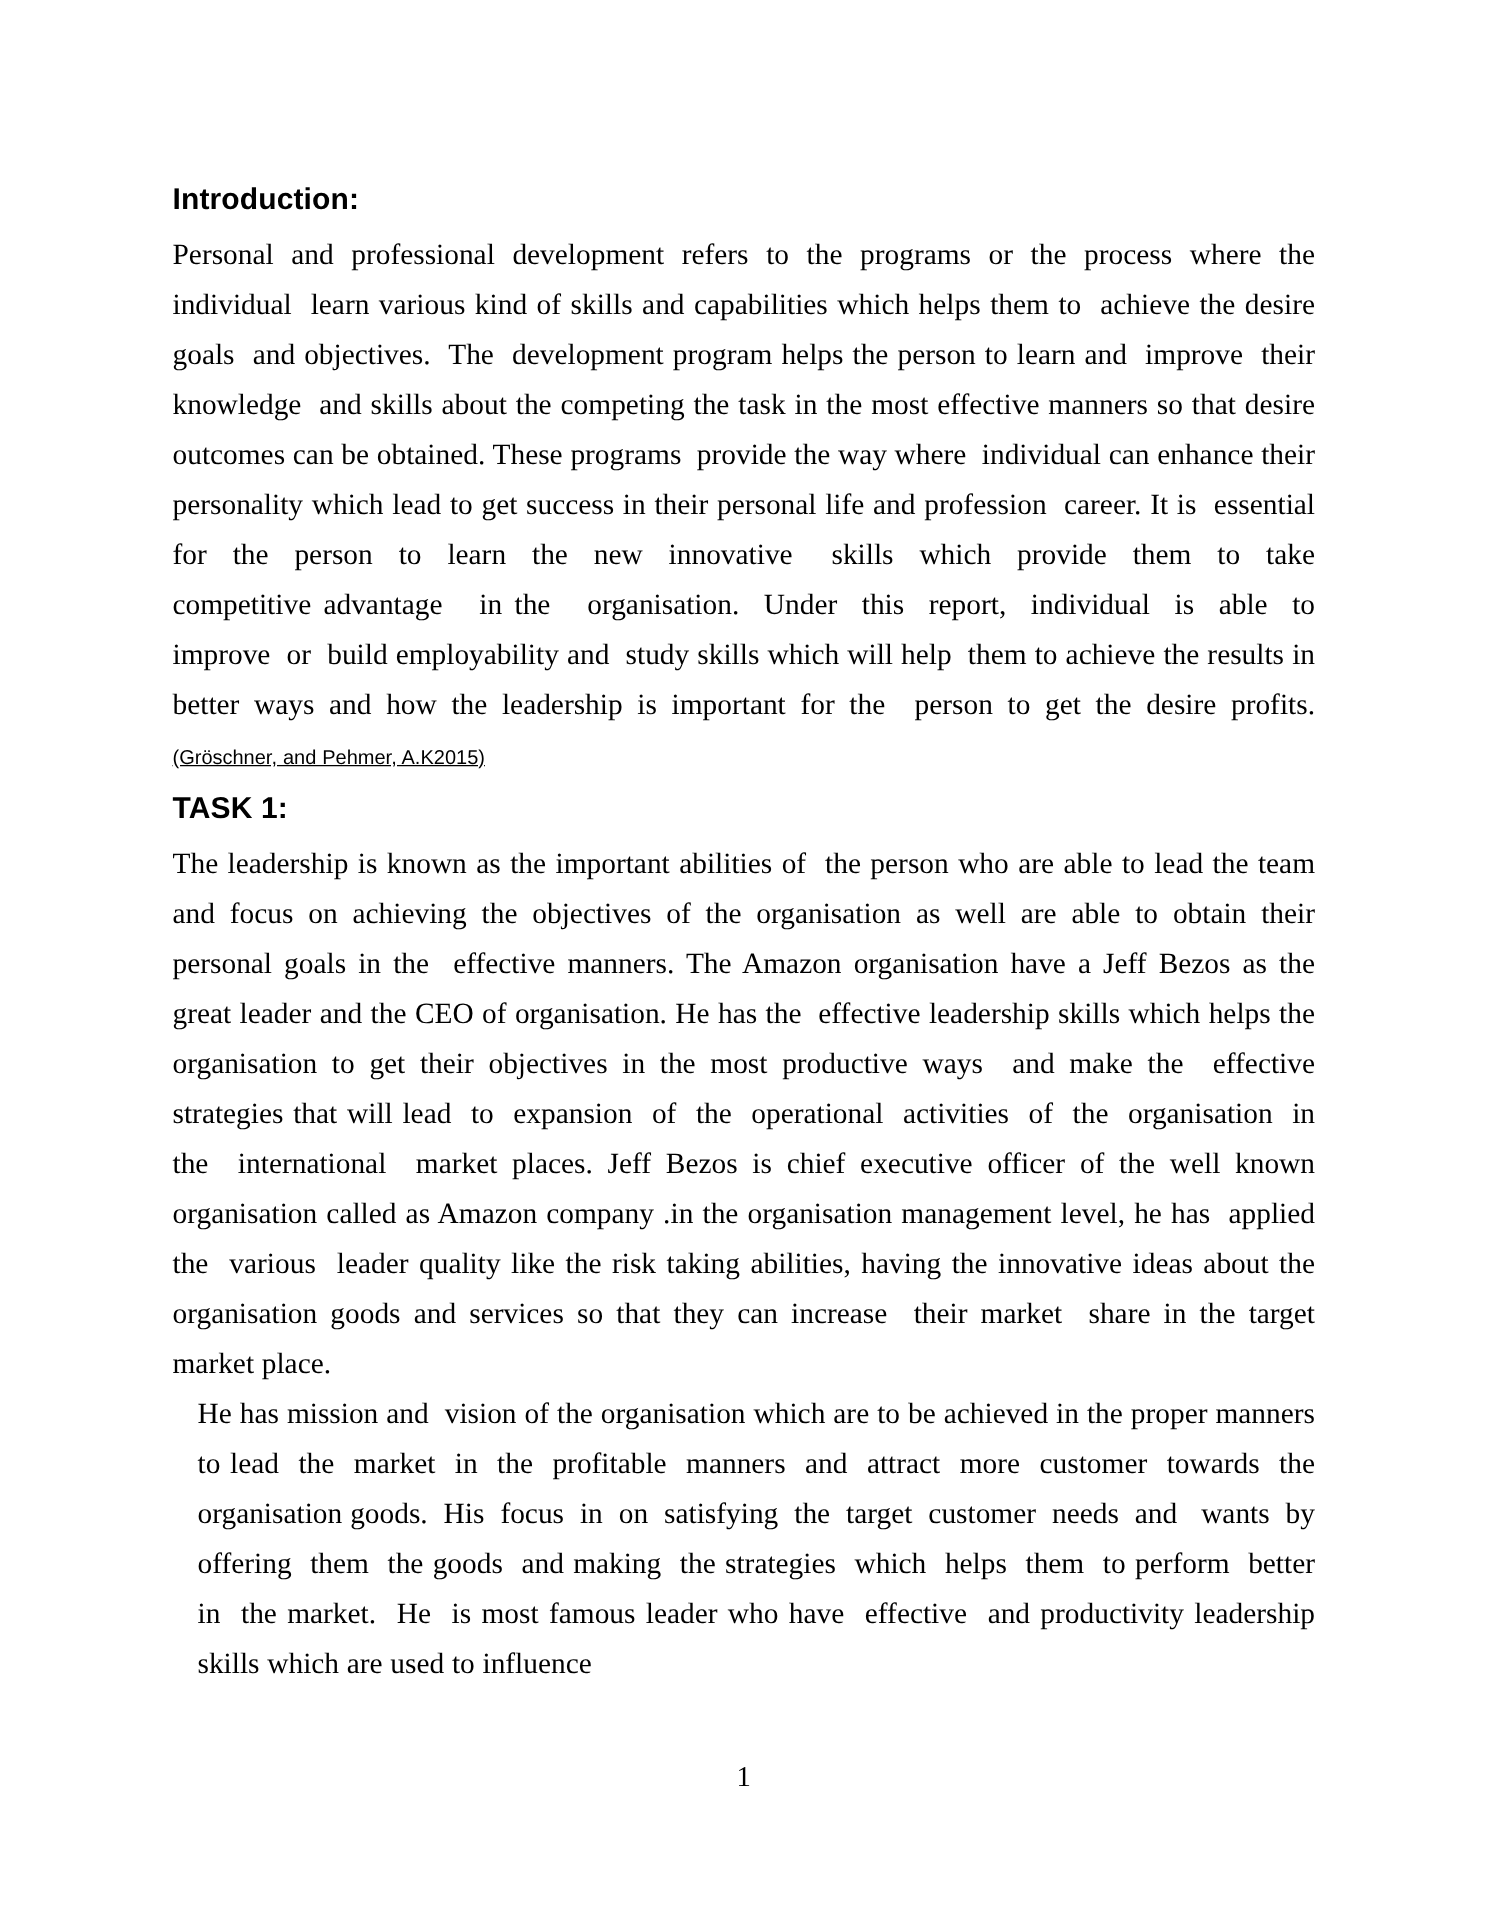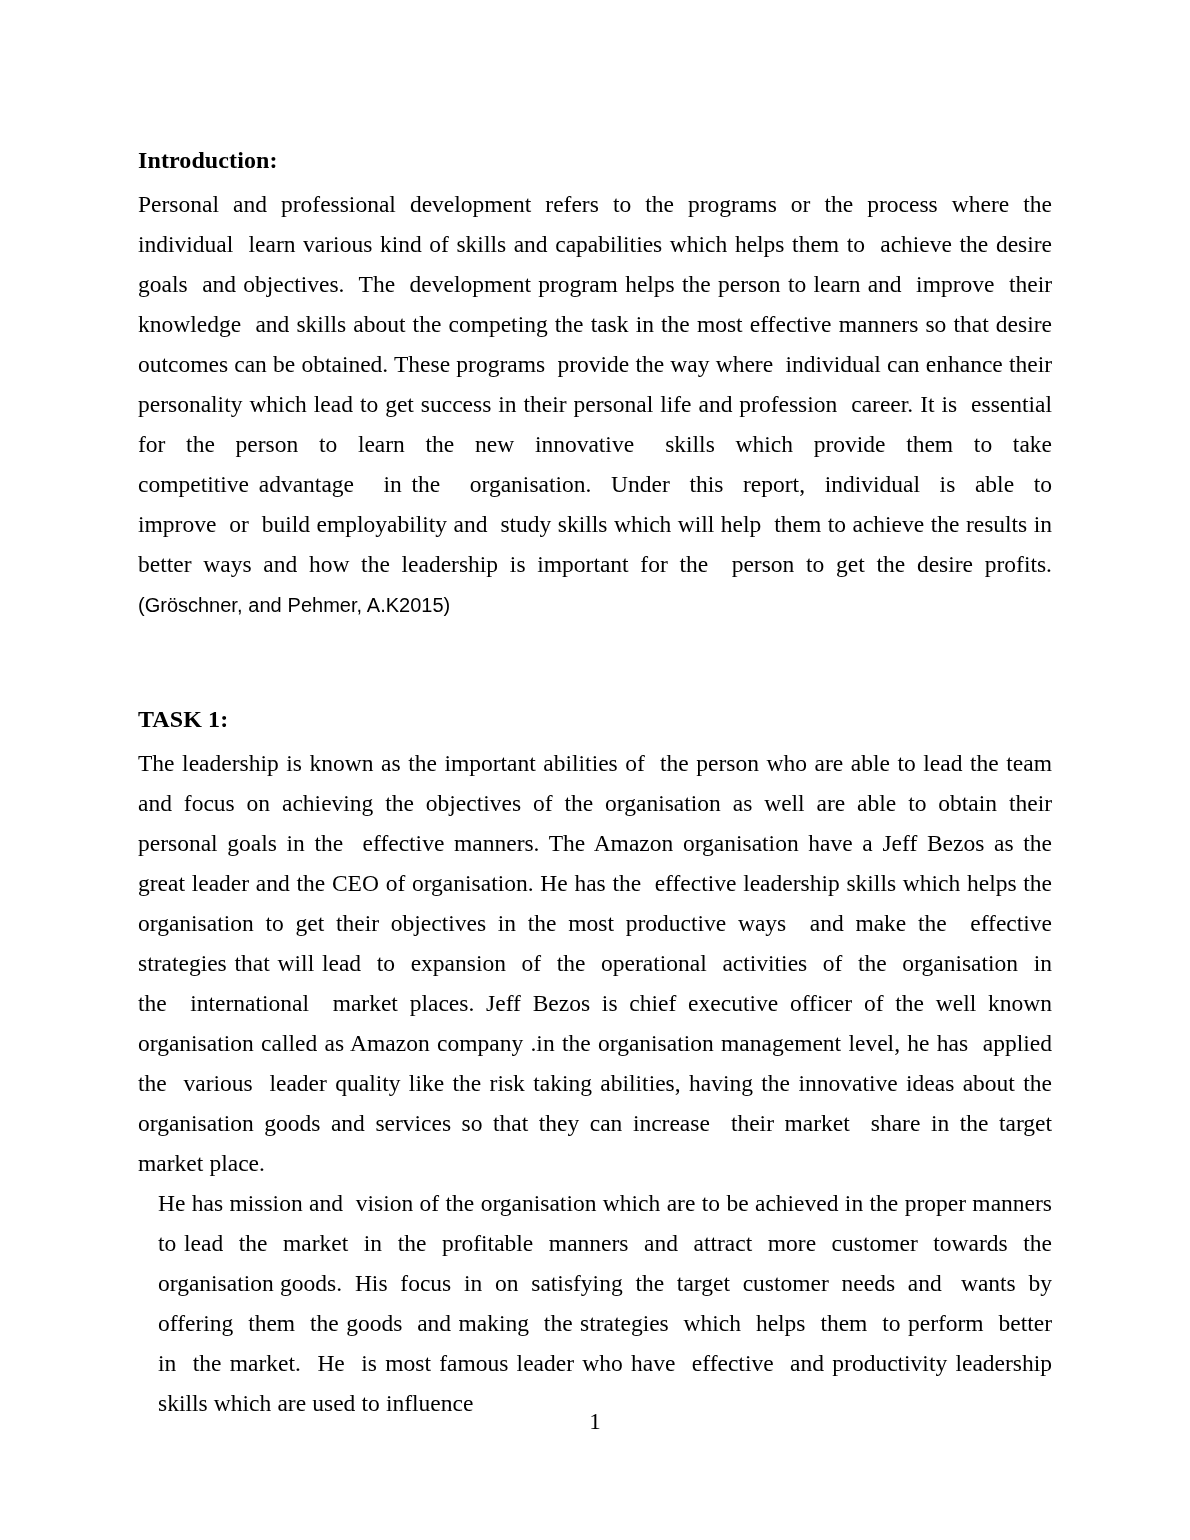--- a/index.html
+++ b/index.html
@@ -19,49 +19,49 @@
     overflow: hidden;
     box-sizing: border-box;
   }
   .content {
     position: absolute;
     left: 138px;
     top: 140px;
     width: 914px;
   }
   .doc-heading {
-    font-family: Liberation Serif, serif;
+    font-family: Liberation Sans, sans-serif;
     font-size: 24px;
     font-weight: bold;
     line-height: 40px;
     margin: 0 0 4px 0;
     text-align: left;
     letter-spacing: 0.1px;
   }
   .heading-task {
-    margin-top: 74px;
   }
   .para {
     font-family: "Liberation Serif", "DejaVu Serif", serif;
     font-size: 23.5px;
     line-height: 40px;
     text-align: justify;
     text-justify: inter-word;
     margin: 0;
     white-space: pre-wrap;
     word-spacing: 0.3px;
   }
   .para + .para {
     margin-top: 0;
     margin-left: 20px;
   }
   .citation {
     font-family: "Liberation Sans", "DejaVu Sans", sans-serif;
-    font-size: 20px;
+    font-size: 16px;
     line-height: 40px;
+    text-decoration: underline;
   }
   .page-number {
     position: absolute;
     left: 0;
     right: 0;
     top: 1408px;
     text-align: center;
     font-family: "Liberation Serif", "DejaVu Serif", serif;
     font-size: 23px;
     line-height: 28px;

